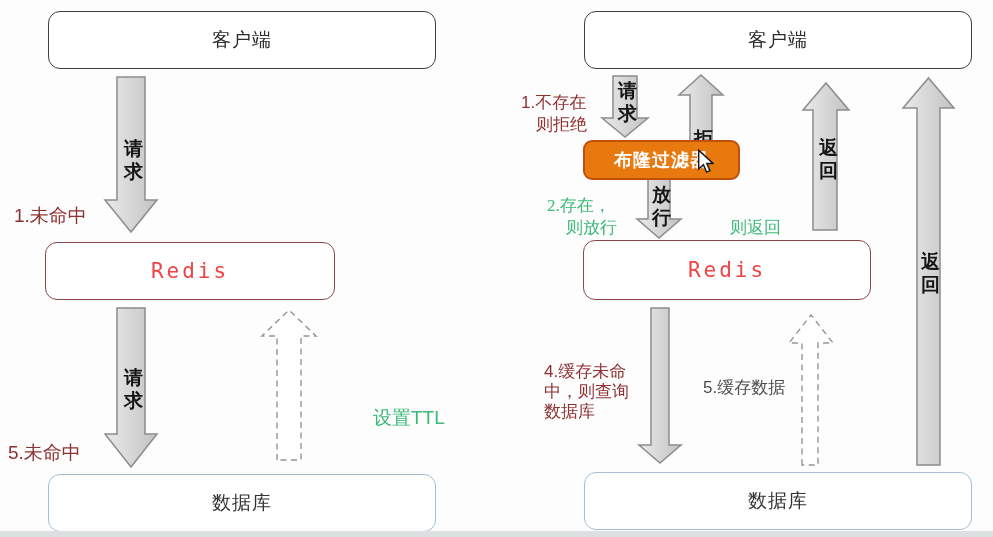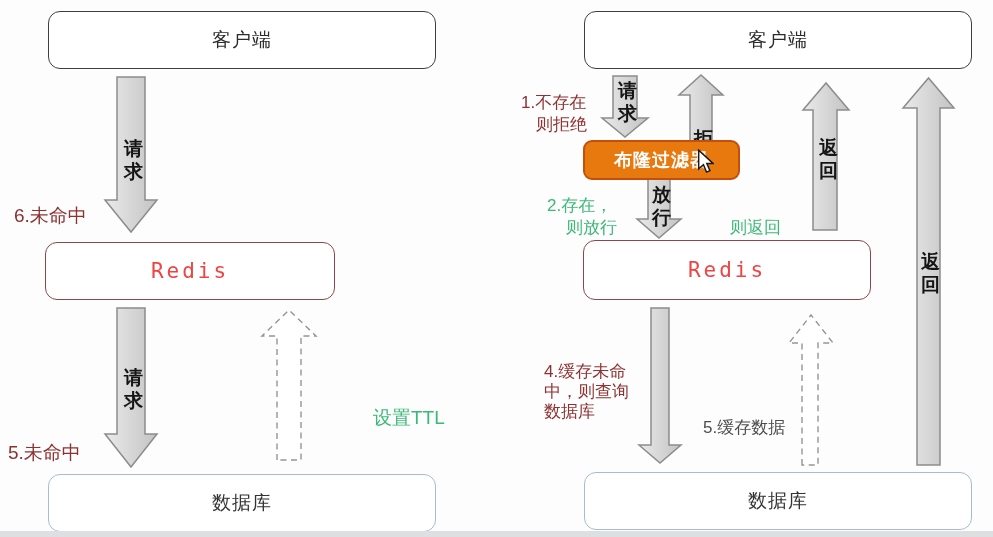--- a/index.html
+++ b/index.html
@@ -64,21 +64,21 @@
     <path class="dashed-arrow" d="M802,465 L802,343 L789,343 L811,315 L833,343 L818,343 L818,465 Z"></path>
     <path class="solid-arrow" d="M917,465 L917,108 L903,108 L928.5,78 L954,108 L940,108 L940,465 Z"></path>
   </svg>
 
   <div class="box client" style="left:48px;top:11px;width:386px;height:56px;">
     <span>客户端</span>
   </div>
 
   <div class="vlbl" style="left:120px;top:137px;">请求</div>
 
-  <div class="lbl sz19 red" style="left:14px;top:203px;">6.未命中</div>
+  <div class="lbl sz19 red" style="left:14px;top:203px;">1.未命中</div>
 
   <div class="box redis" style="left:45px;top:242px;width:288px;height:56px;">
     <span>Redis</span>
   </div>
 
   <div class="vlbl" style="left:120px;top:366px;">请求</div>
 
   <div class="lbl sz19 red" style="left:8px;top:440px;">5.未命中</div>
 
   <div class="lbl sz19 green" style="left:336px;top:405px;margin-left:37px;">设置TTL</div>
@@ -96,38 +96,38 @@
 
   <div class="vlbl" style="left:614px;top:79px;">请求</div>
   <div class="vlbl" style="left:690px;top:87px;margin-top:40px;">拒绝</div>
 
   <div class="box bloom" style="left:583px;top:140px;width:153px;height:36px;">
     <span>布隆过滤器</span>
   </div>
 
   <div class="vlbl" style="left:648px;top:183px;">放行</div>
 
-  <div class="lbl sz17 green" style="left:547px;top:194px;">2.存在，</div>
+  <div class="lbl sz17 green" style="left:547px;top:194px;font-family:Liberation Serif, serif;">2.存在，</div>
   <div class="lbl sz17 green" style="left:566px;top:216px;">则放行</div>
 
   <div class="lbl sz17 green" style="left:730px;top:216px;">则返回</div>
 
   <div class="vlbl" style="left:815px;top:136px;">返回</div>
 
   <div class="box redis" style="left:583px;top:240px;width:286px;height:58px;">
     <span>Redis</span>
   </div>
 
   <div class="step4" style="position:absolute;left:544px;top:362px;">
     <div class="lbl sz17 red" style="position:static;">4.缓存未命</div>
     <div class="lbl sz17 red" style="position:static;">中，则查询</div>
     <div class="lbl sz17 red" style="position:static;">数据库</div>
   </div>
 
-  <div class="lbl sz17 gray" style="left:703px;top:376px;margin-top:40px;">5.缓存数据</div>
+  <div class="lbl sz17 gray" style="left:703px;top:376px;">5.缓存数据</div>
 
   <div class="vlbl" style="left:917px;top:250px;">返回</div>
 
   <div class="box db" style="left:584px;top:472px;width:386px;height:56px;">
     <span>数据库</span>
   </div>
 
   <svg class="cursor" style="left:697px;top:149px;" width="17" height="25" viewBox="0 0 14 22" xmlns="http://www.w3.org/2000/svg">
     <path d="M1,1 L1,17.5 L5.2,13.8 L7.9,20.3 L10.9,19 L8.2,12.7 L13.6,12.7 Z" fill="#ffffff" stroke="#1a1a1a" stroke-width="1.3"></path>
   </svg>

